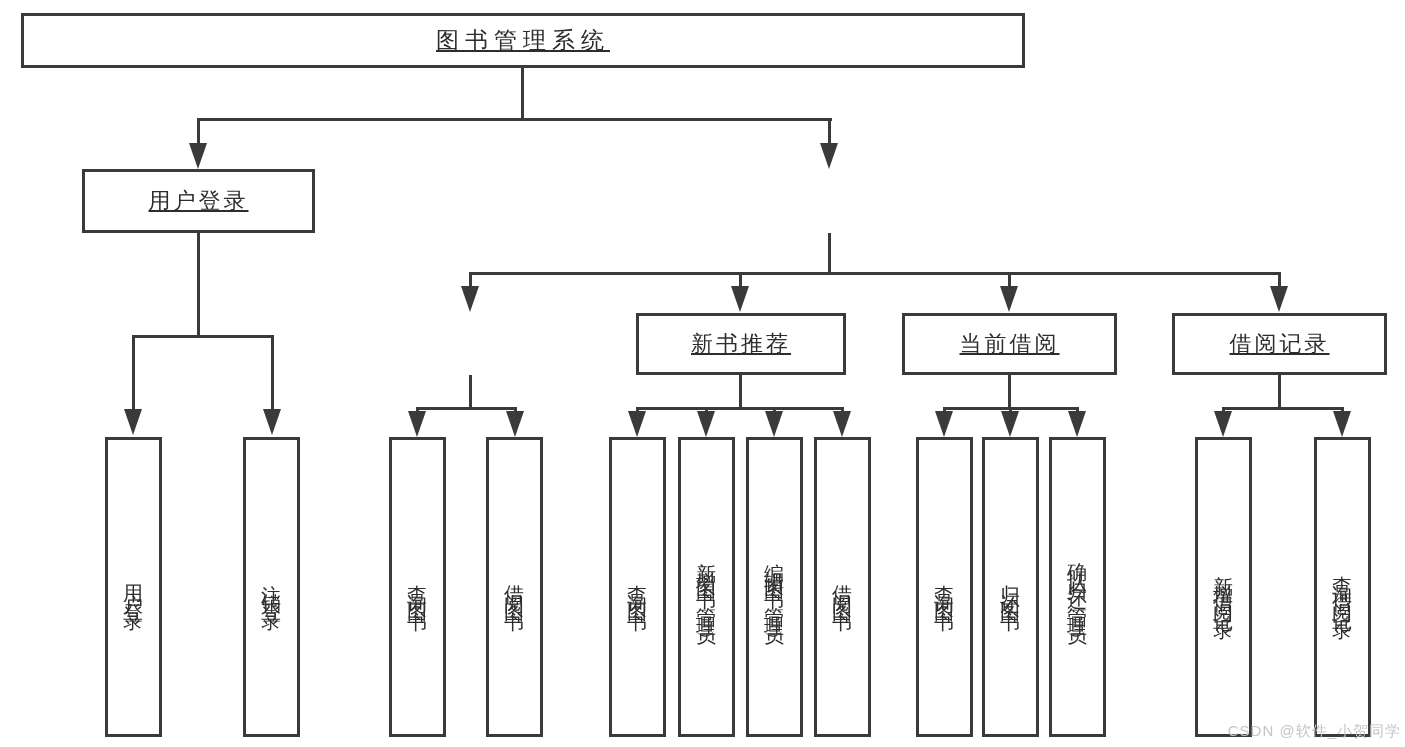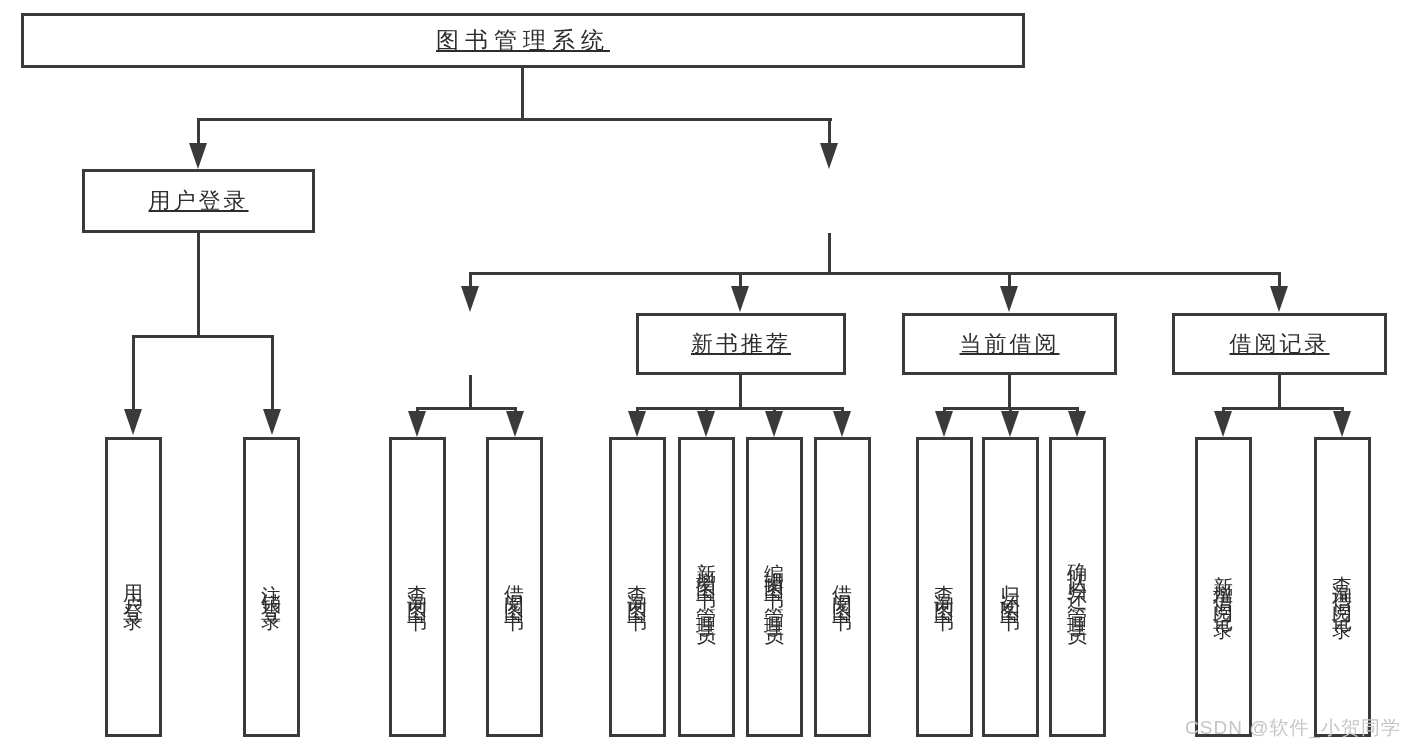--- a/index.html
+++ b/index.html
@@ -104,21 +104,21 @@
   #c-d3-stem{left:1076px;top:407px;height:6px;} #t-d3{left:1068px;top:411px;}
   
   #c-records-stem{left:1278px;top:375px;height:34px;}
   #c-records-bar {left:1223px;top:407px;width:121px;}
   #c-e1-stem{left:1222px;top:407px;height:6px;} #t-e1{left:1214px;top:411px;}
   #c-e2-stem{left:1341px;top:407px;height:6px;} #t-e2{left:1333px;top:411px;}
   
   #watermark{
     position:absolute;
     right:4px;bottom:6px;
-    font-size:19px;
+    font-size:15px;
     letter-spacing:1px;
     color:var(--wm);
     z-index:10;
     white-space:nowrap;
   }
 </style>
 </head>
 <body>
 
 <div id="canvas">

